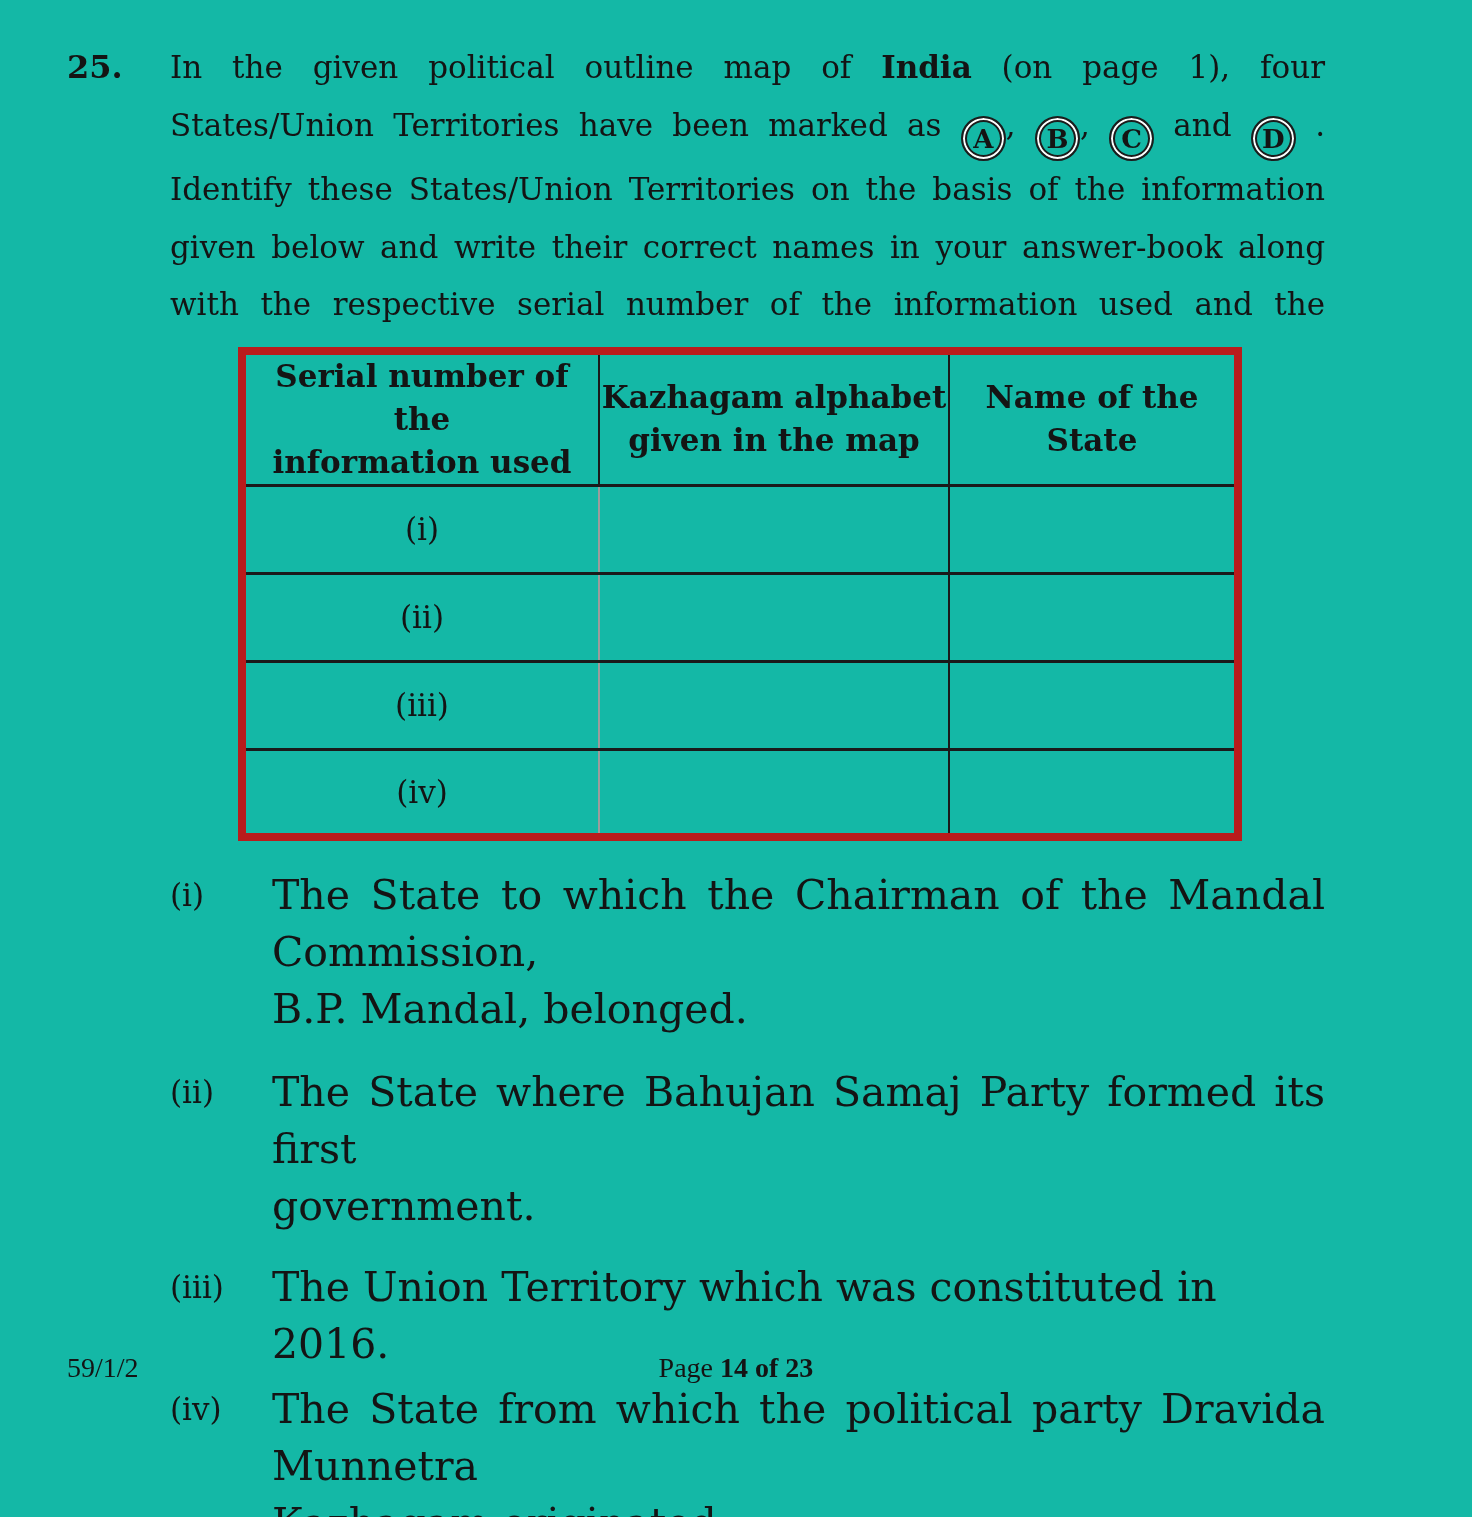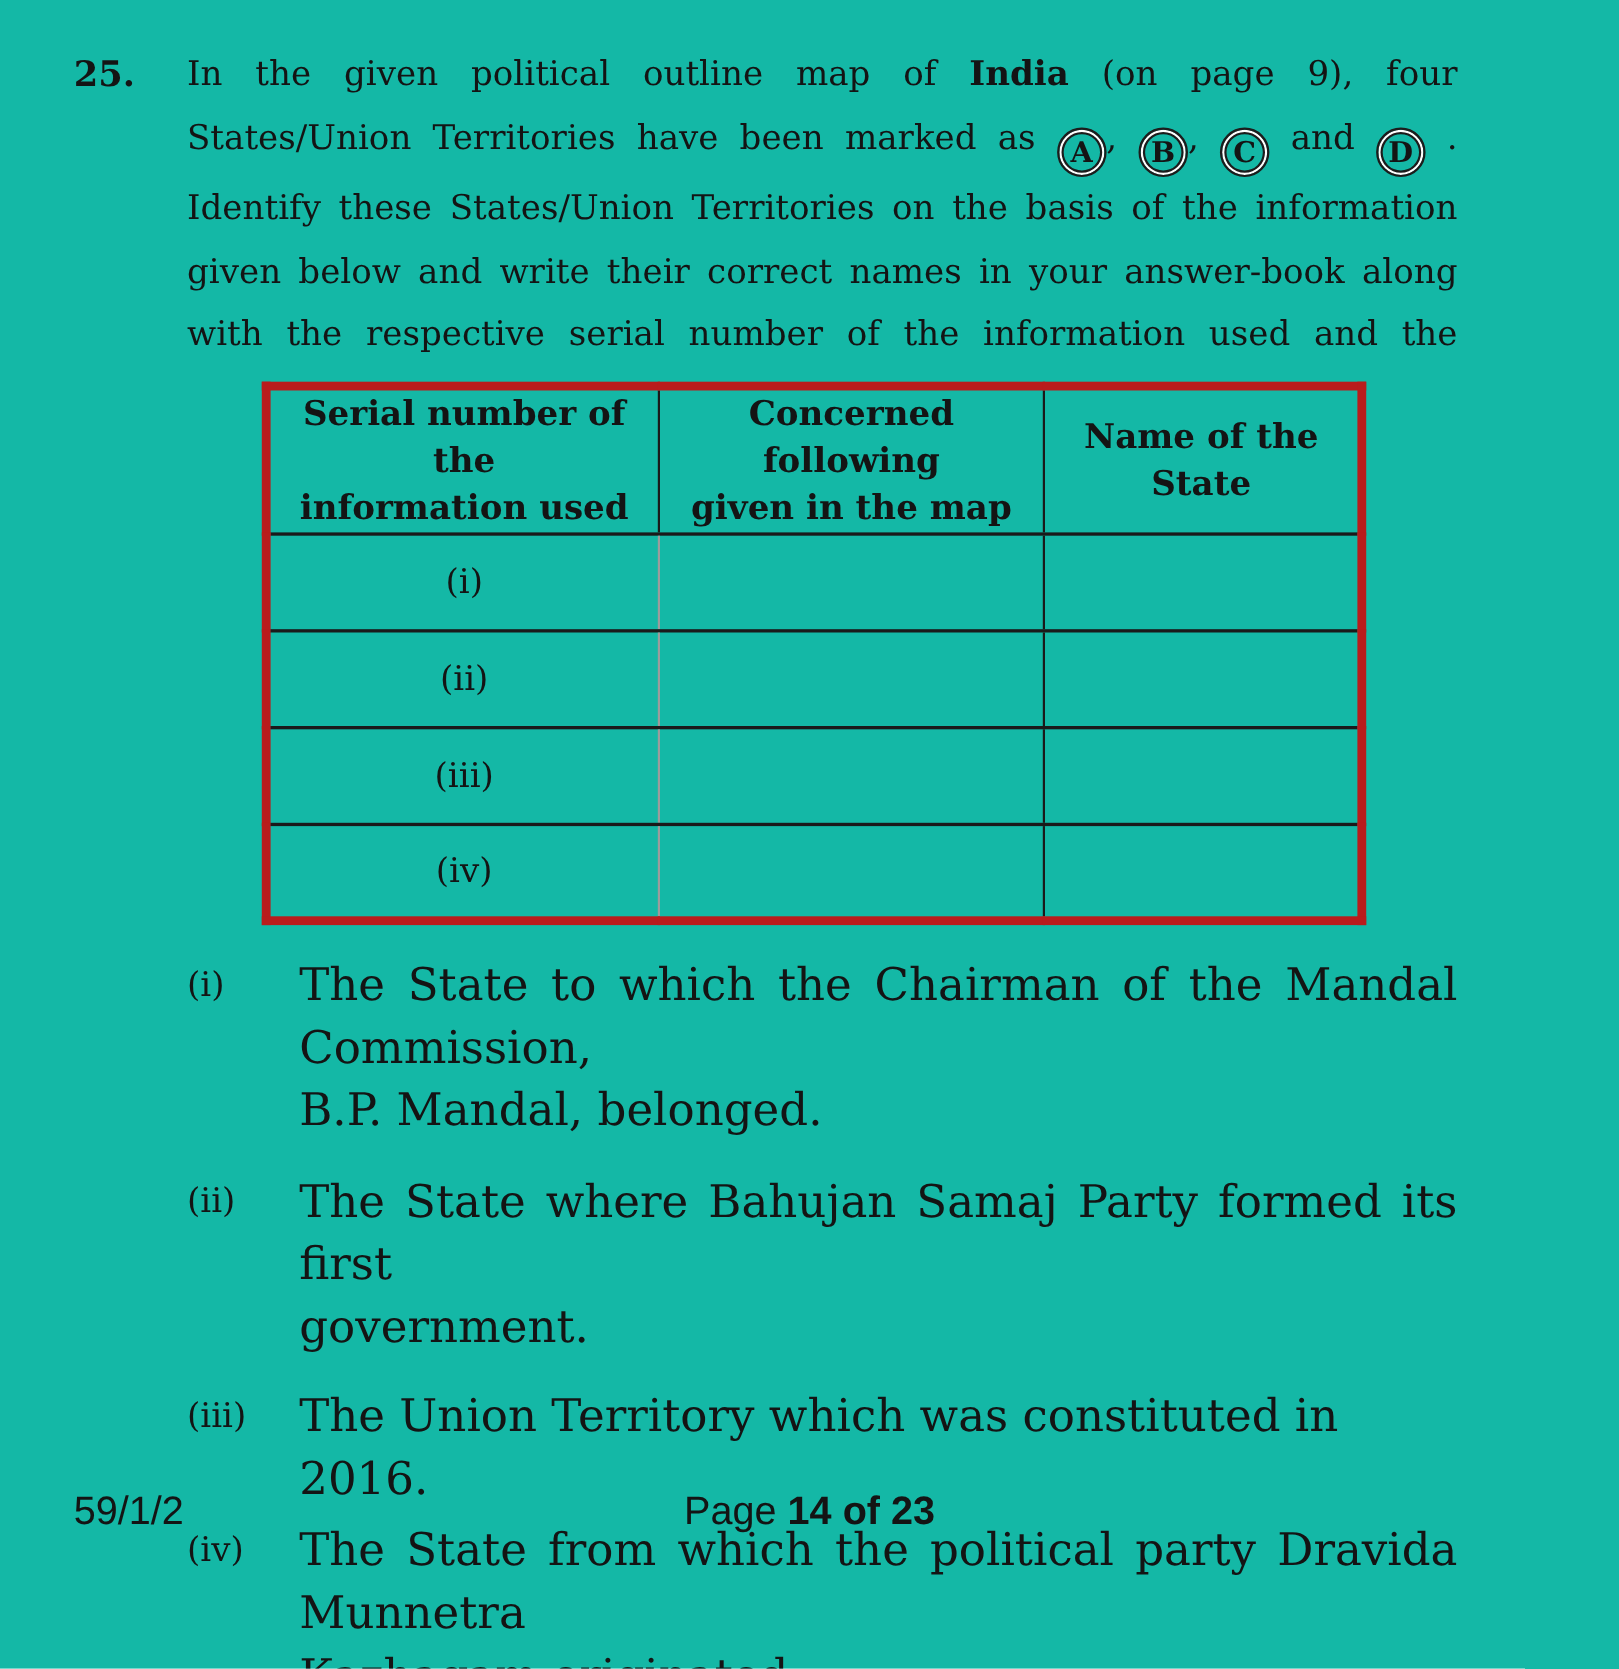--- a/index.html
+++ b/index.html
@@ -87,57 +87,57 @@
     line-height: 57px;
   }
   .item-body { width: 1053px; }
   .iline { font-size: 41px; line-height: 57px; text-align: left; }
   .iline.just { text-align: justify; text-align-last: justify; }
   
   .footer {
     position: absolute;
     left: 0; top: 1352px;
     width: 100%;
-    font-family: Liberation Sans, sans-serif;
-    font-size: 36px;
+    font-family: Liberation Serif, serif;
+    font-size: 28px;
   }
   .paper-code { position: absolute; left: 67px; top: 0; }
   .page-num { width: 100%; text-align: center; }
   .page-num b { font-weight: 700; }
 </style>
 </head>
 <body>
 
 <div class="page">
 
   <div class="question">
     <div class="q-number">25.</div>
     <div class="q-text">
-      <div class="qline just"><span>In the given political outline map of </span><span class="bold">India</span><span> (on page 9), four</span></div>
+      <div class="qline just"><span>In the given political outline map of </span><span class="bold">India</span><span> (on page 1), four</span></div>
       <div class="qline just"><span>States/Union Territories have been marked as </span><span class="circle">A</span><span>, </span><span class="circle">B</span><span>, </span><span class="circle">C</span><span> and </span><span class="circle">D</span><span> .</span></div>
       <div class="qline just">Identify these States/Union Territories on the basis of the information</div>
       <div class="qline just">given below and write their correct names in your answer-book along</div>
       <div class="qline just">with the respective serial number of the information used and the</div>
     </div>
   </div>
 
   <table class="fmt-table">
     <colgroup>
         <col class="col1">
         <col class="col2">
         <col class="col3">
       </colgroup>
     <thead>
       <tr>
         <th>
           <div>Serial number of the</div>
           <div>information used</div>
         </th>
         <th>
-          <div>Concerned following</div>
+          <div>Kazhagam alphabet</div>
           <div>given in the map</div>
         </th>
         <th>
           <div>Name of the</div>
           <div>State</div>
         </th>
       </tr>
     </thead>
     <tbody>
       <tr>

